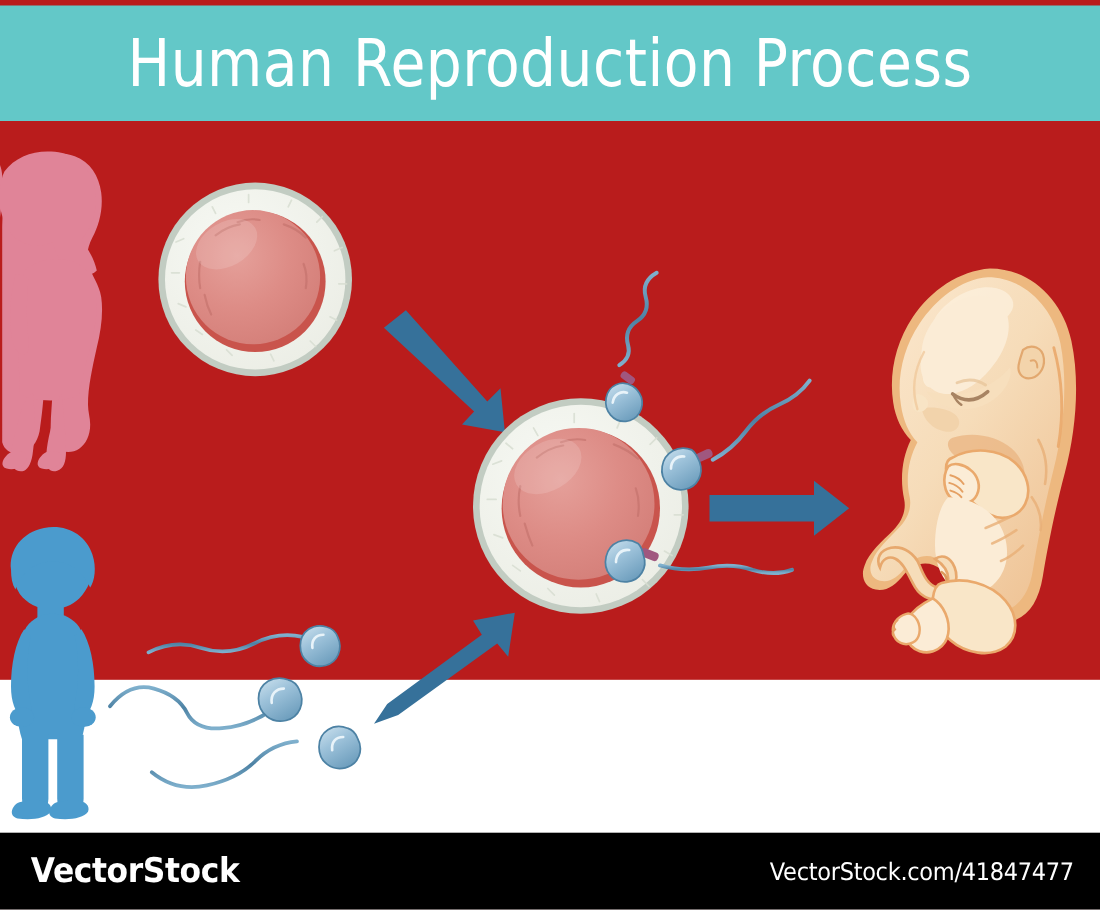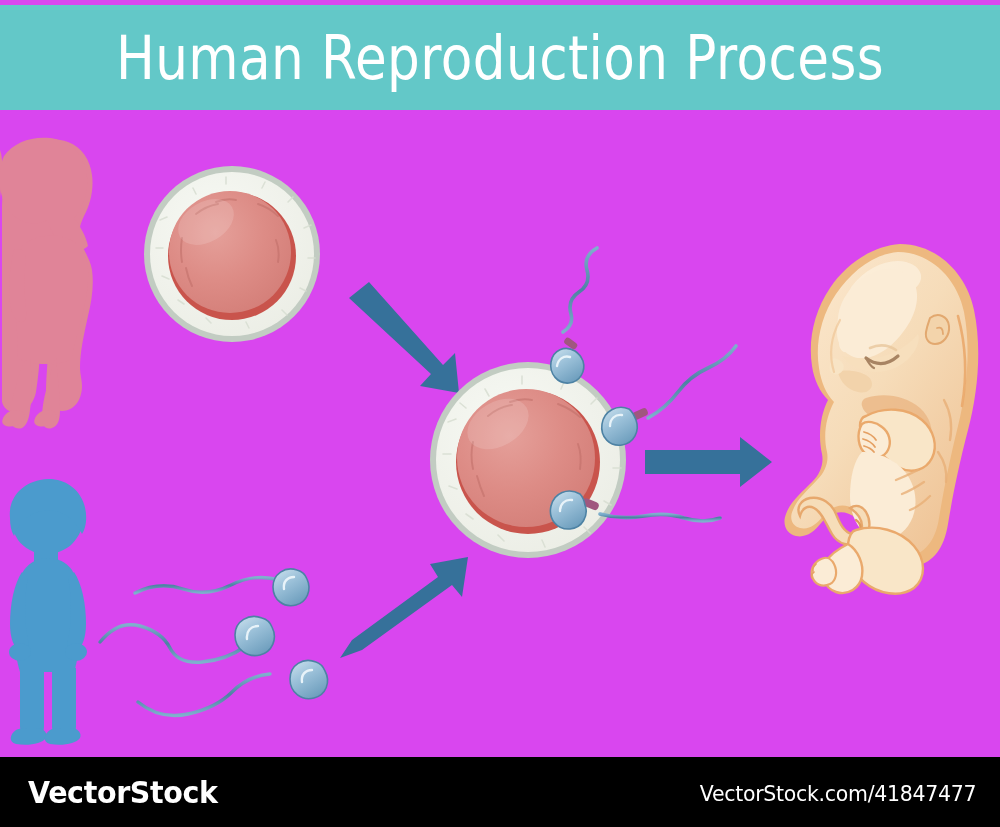--- a/index.html
+++ b/index.html
@@ -9,22 +9,22 @@
   }
   body {
     width: 1000px;
     height: 827px;
     overflow: hidden;
     font-family: "Liberation Sans", sans-serif;
   }
   #page {
     position: relative;
     width: 1000px;
-    height: 827px;
-    background: #d946ef;
+    height: 618px;
+    background: #b91c1c;
   }
 
   
   .header-bar {
     position: absolute;
     left: 0;
     top: 5px;
     width: 1000px;
     height: 105px;
     background: #63c8c8;

